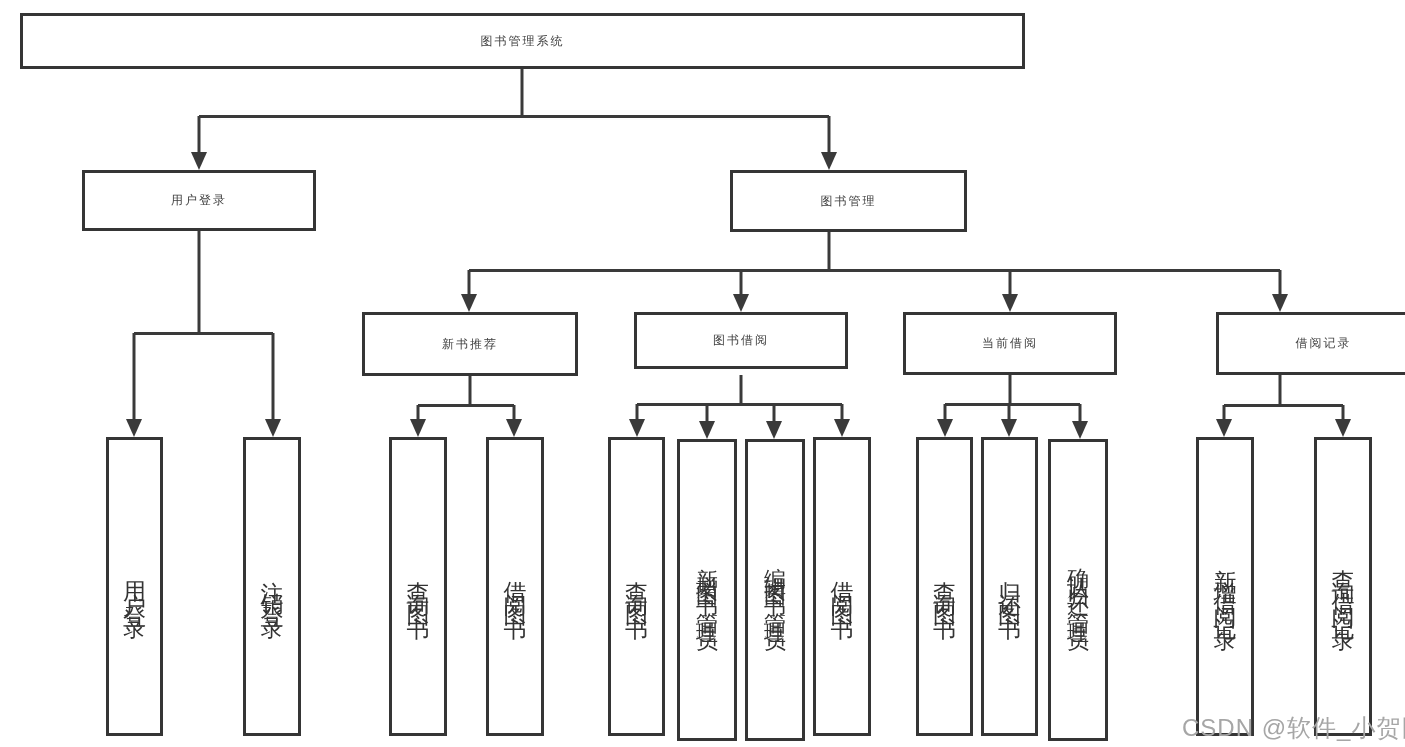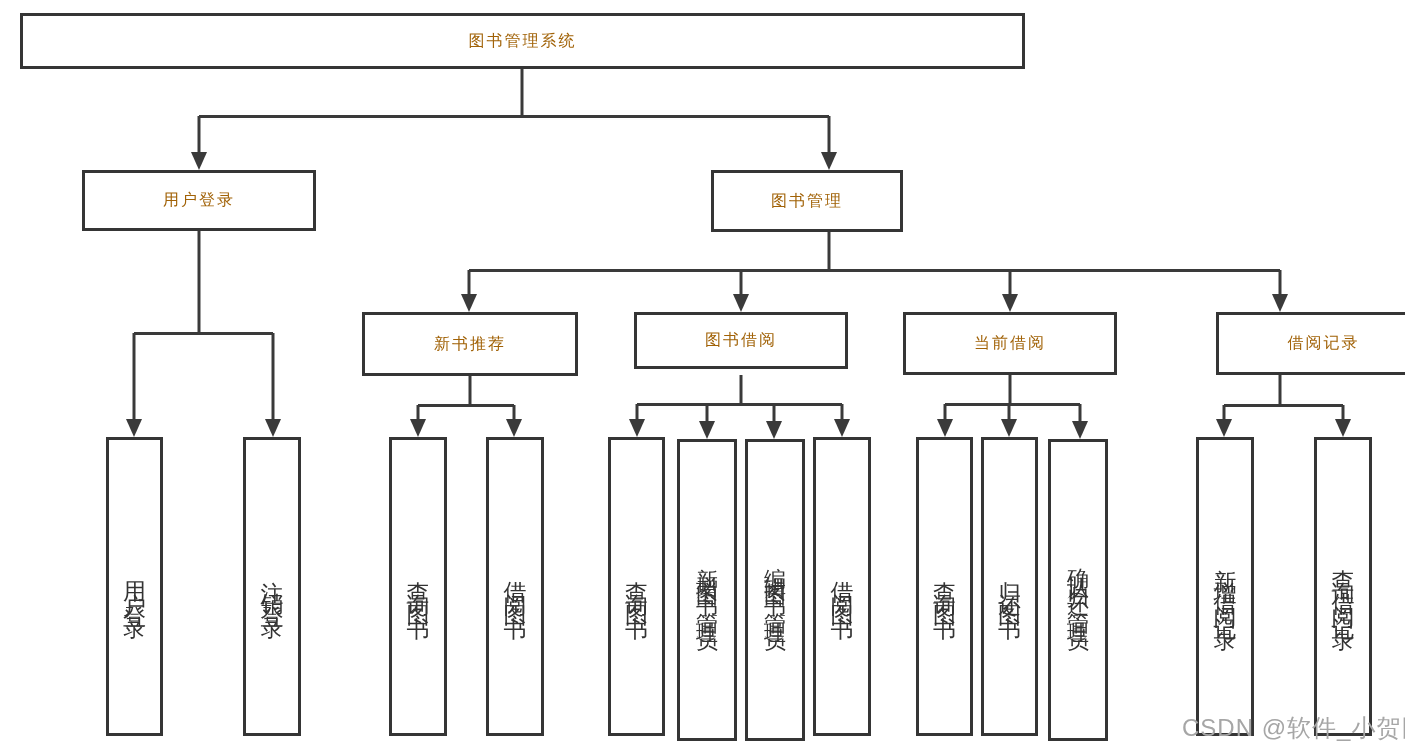--- a/index.html
+++ b/index.html
@@ -29,42 +29,42 @@
   .node {
     position: absolute;
     box-sizing: border-box;
     border: 3px solid #353535;
     background: #ffffff;
     display: flex;
     align-items: center;
     justify-content: center;
   }
   .node .hlabel {
-    font-size: 16px;
+    font-size: 12px;
     letter-spacing: 2px;
-    color: #a16207;
+    color: #404040;
     white-space: nowrap;
   }
   .leaf .vlabel {
     writing-mode: vertical-rl;
     text-orientation: mixed;
     font-size: 23px;
     letter-spacing: 12px;
     color: #333333;
     line-height: 1;
   }
   .leaf.long .vlabel {
     font-size: 22px;
     letter-spacing: 9px;
   }
   
   .n-root          { left: 20px;  top: 13px;  width: 1005px; height: 56px; }
   
   .n-user-login    { left: 82px;  top: 170px; width: 234px;  height: 61px; }
-  .n-book-mgmt     { left: 711px; top: 170px; width: 192px;  height: 62px; }
+  .n-book-mgmt     { left: 730px; top: 170px; width: 237px;  height: 62px; }
   
   .n-new-book-rec  { left: 362px; top: 312px; width: 216px;  height: 64px; align-items: center; }
   .n-book-borrow   { left: 634px; top: 312px; width: 214px;  height: 57px; }
   .n-cur-borrow    { left: 903px; top: 312px; width: 214px;  height: 63px; justify-content: center; }
   .n-borrow-rec    { left: 1172px;top: 312px; width: 215px;  height: 63px; margin-left: 44px; }
   
   .l1  { left: 106px;  top: 437px; width: 57px; height: 299px; }
   .l2  { left: 243px;  top: 437px; width: 58px; height: 299px; }
   .l3  { left: 389px;  top: 437px; width: 58px; height: 299px; }
   .l4  { left: 486px;  top: 437px; width: 58px; height: 299px; }

